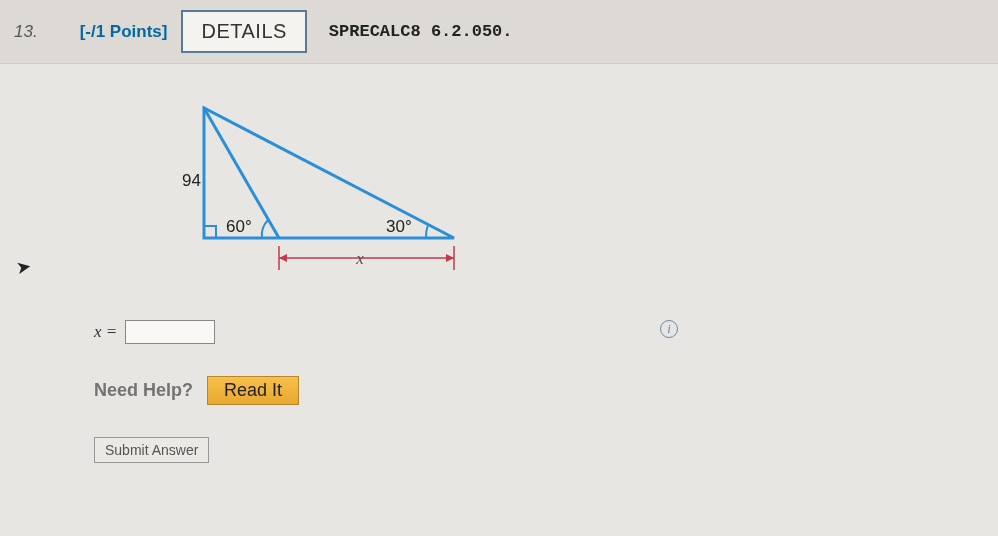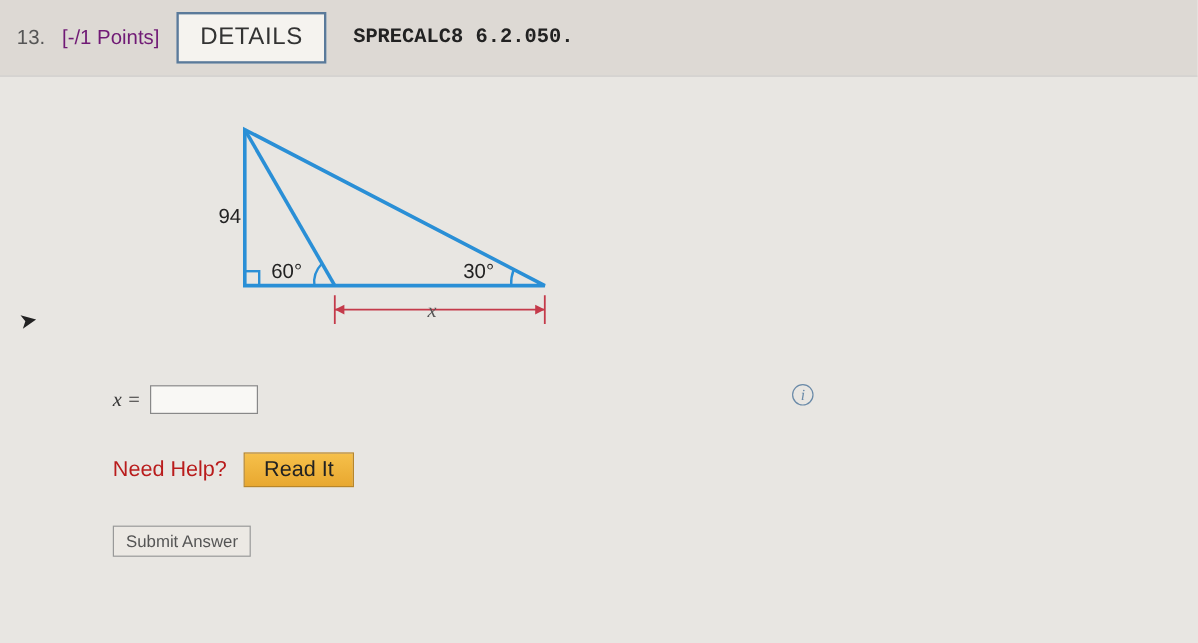--- a/index.html
+++ b/index.html
@@ -12,22 +12,22 @@
       color: #333;
     }
     .header {
       background: #ddd9d4;
       padding: 10px 14px;
       display: flex;
       align-items: center;
       gap: 14px;
       border-bottom: 1px solid #ccc;
     }
-    .qnum { color: #555; font-size: 17px; }
-    .points { font-weight: normal; color: #701a75; font-size: 17px; }
+    .qnum { color: #555; font-size: 17px; font-style: italic; }
+    .points { font-weight: bold; color: #0369a1; font-size: 17px; margin-left: 28px; }
     .outline-btn {
       border: 2px solid #5a7a9a;
       background: #f5f3ef;
       padding: 8px 18px;
       font-size: 20px;
       color: #333;
       cursor: pointer;
       letter-spacing: 0.5px;
     }
     .ref { font-weight: bold; color: #222; font-size: 17px; margin-left: 8px; font-family: Liberation Mono, monospace; }
@@ -41,21 +41,21 @@
     .figure-wrap { margin-left: 110px; margin-top: 10px; }
     .answer-row { display: flex; align-items: center; gap: 8px; margin-top: 28px; margin-left: 40px;}
     .answer-label { font-style: italic; font-family: 'Times New Roman', serif; font-size: 17px; }
     .answer-input {
       width: 90px; height: 24px;
       border: 1px solid #888;
       background: #f9f8f5;
       font-size: 15px; padding: 0 4px;
     }
     .help-row { display: flex; align-items: center; gap: 14px; margin-top: 32px; margin-left: 40px;}
-    .need-help { color: #b91c1c; font-size: 18px; font-weight: normal; }
+    .need-help { color: #737373; font-size: 18px; font-weight: bold; }
     .readit {
       background: linear-gradient(#f6c04a, #e8a830);
       border: 1px solid #b8862a;
       padding: 3px 16px;
       font-size: 18px;
       color: #222;
       cursor: pointer;
     }
     .submit-row { margin-top: 32px; margin-left: 40px; }
     .submit-btn {

